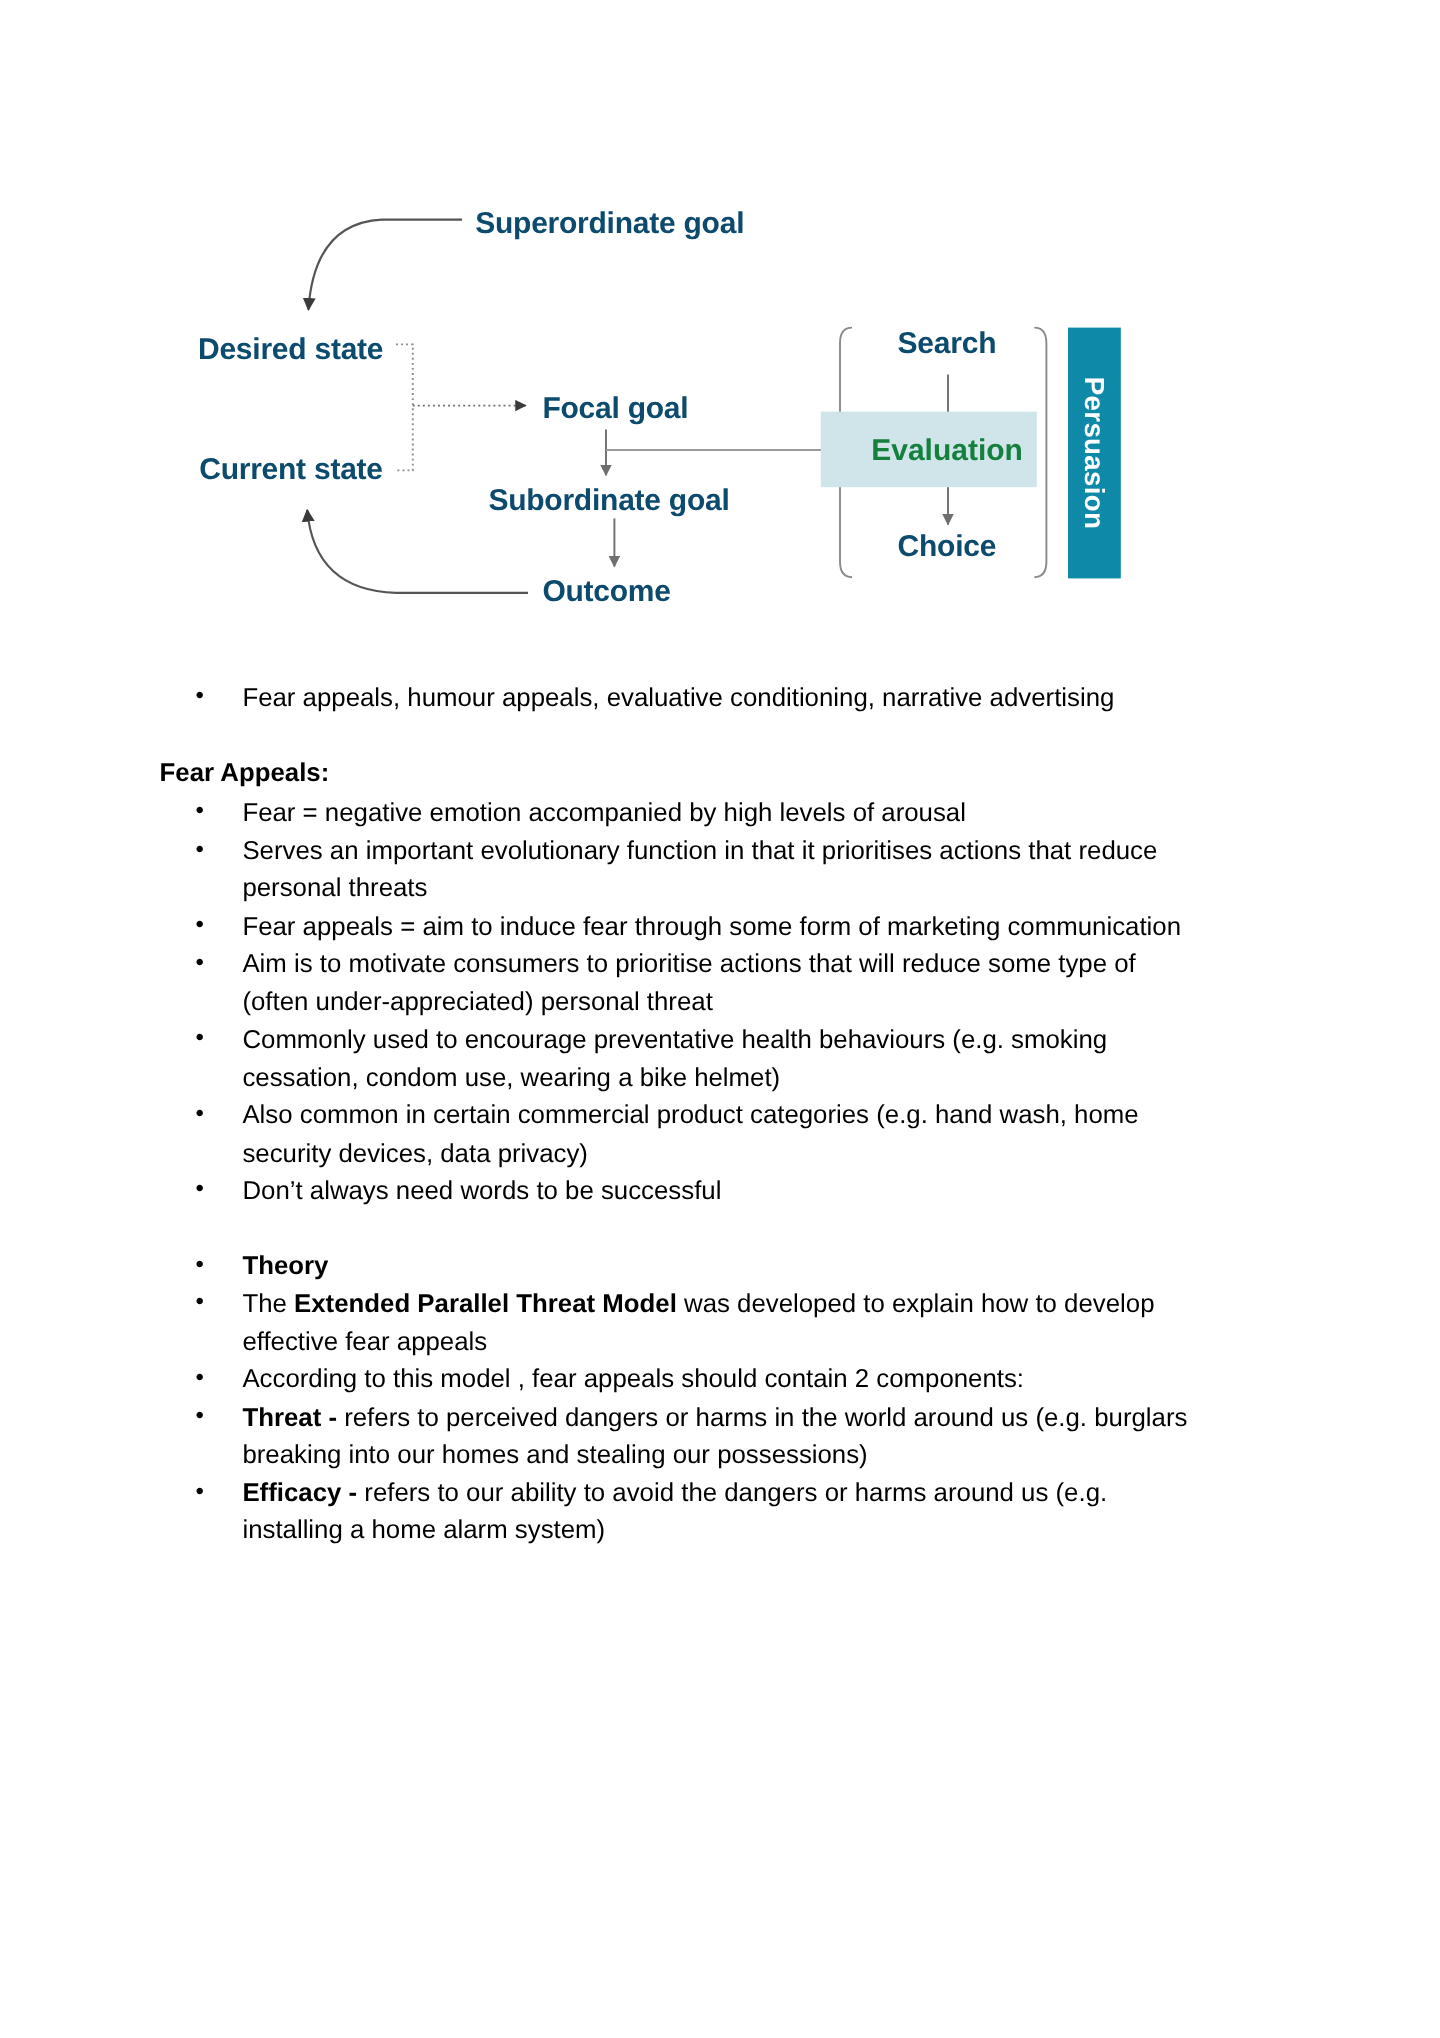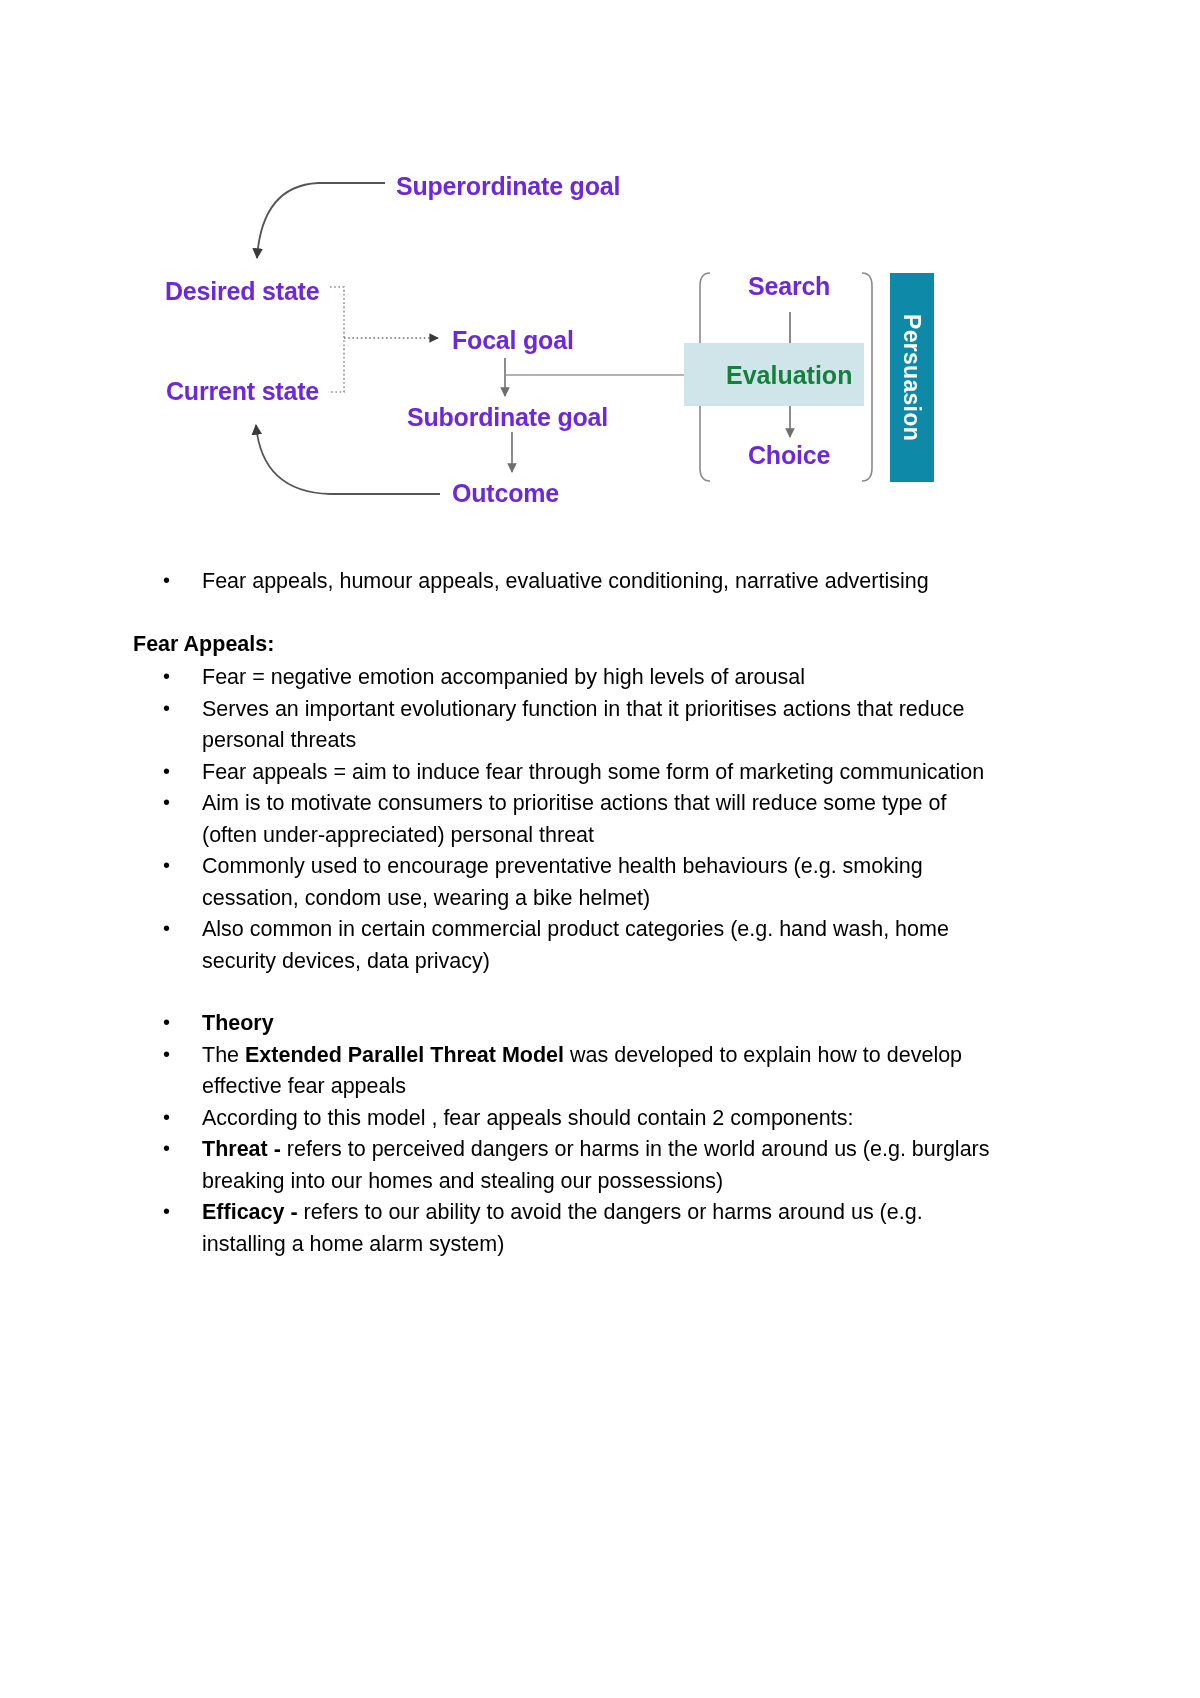--- a/index.html
+++ b/index.html
@@ -27,21 +27,21 @@
   #diagram-svg {
     position: absolute;
     left: 0;
     top: 0;
   }
   .dlabel {
     position: absolute;
     font-family: "Liberation Sans", sans-serif;
     font-weight: bold;
     font-size: 25px;
-    color: #6d28d9;
+    color: #0c4a6e;
     white-space: nowrap;
     letter-spacing: -0.2px;
   }
   #label-superordinate { left: 396px; top: 172px; }
   #label-desired      { left: 165px; top: 277px; }
   #label-current      { left: 166px; top: 377px; }
   #label-focal        { left: 452px; top: 326px; }
   #label-subordinate  { left: 407px; top: 403px; }
   #label-outcome      { left: 452px; top: 479px; }
   #label-search       { left: 748px; top: 272px; }
@@ -199,20 +199,21 @@
   <div class="spacer-sm"></div>
 
   <div class="section-heading">Fear Appeals:</div>
   <ul class="bullet-list">
     <li class="bullet-item">Fear = negative emotion accompanied by high levels of arousal</li>
     <li class="bullet-item">Serves an important evolutionary function in that it prioritises actions that reduce personal threats</li>
     <li class="bullet-item">Fear appeals = aim to induce fear through some form of marketing communication</li>
     <li class="bullet-item">Aim is to motivate consumers to prioritise actions that will reduce some type of (often under-appreciated) personal threat</li>
     <li class="bullet-item">Commonly used to encourage preventative health behaviours (e.g. smoking cessation, condom use, wearing a bike helmet)</li>
     <li class="bullet-item">Also common in certain commercial product categories (e.g. hand wash, home security devices, data privacy)</li>
+    <li class="bullet-item">Don’t always need words to be successful</li>
   </ul>
 
   <div class="spacer-sm"></div>
 
   <ul class="bullet-list">
     <li class="bullet-item">
       <span class="b">Theory</span><span></span>
     </li>
     <li class="bullet-item">
       <span>The </span><span class="b">Extended Parallel Threat Model</span><span> was developed to explain how to develop effective fear appeals</span>

